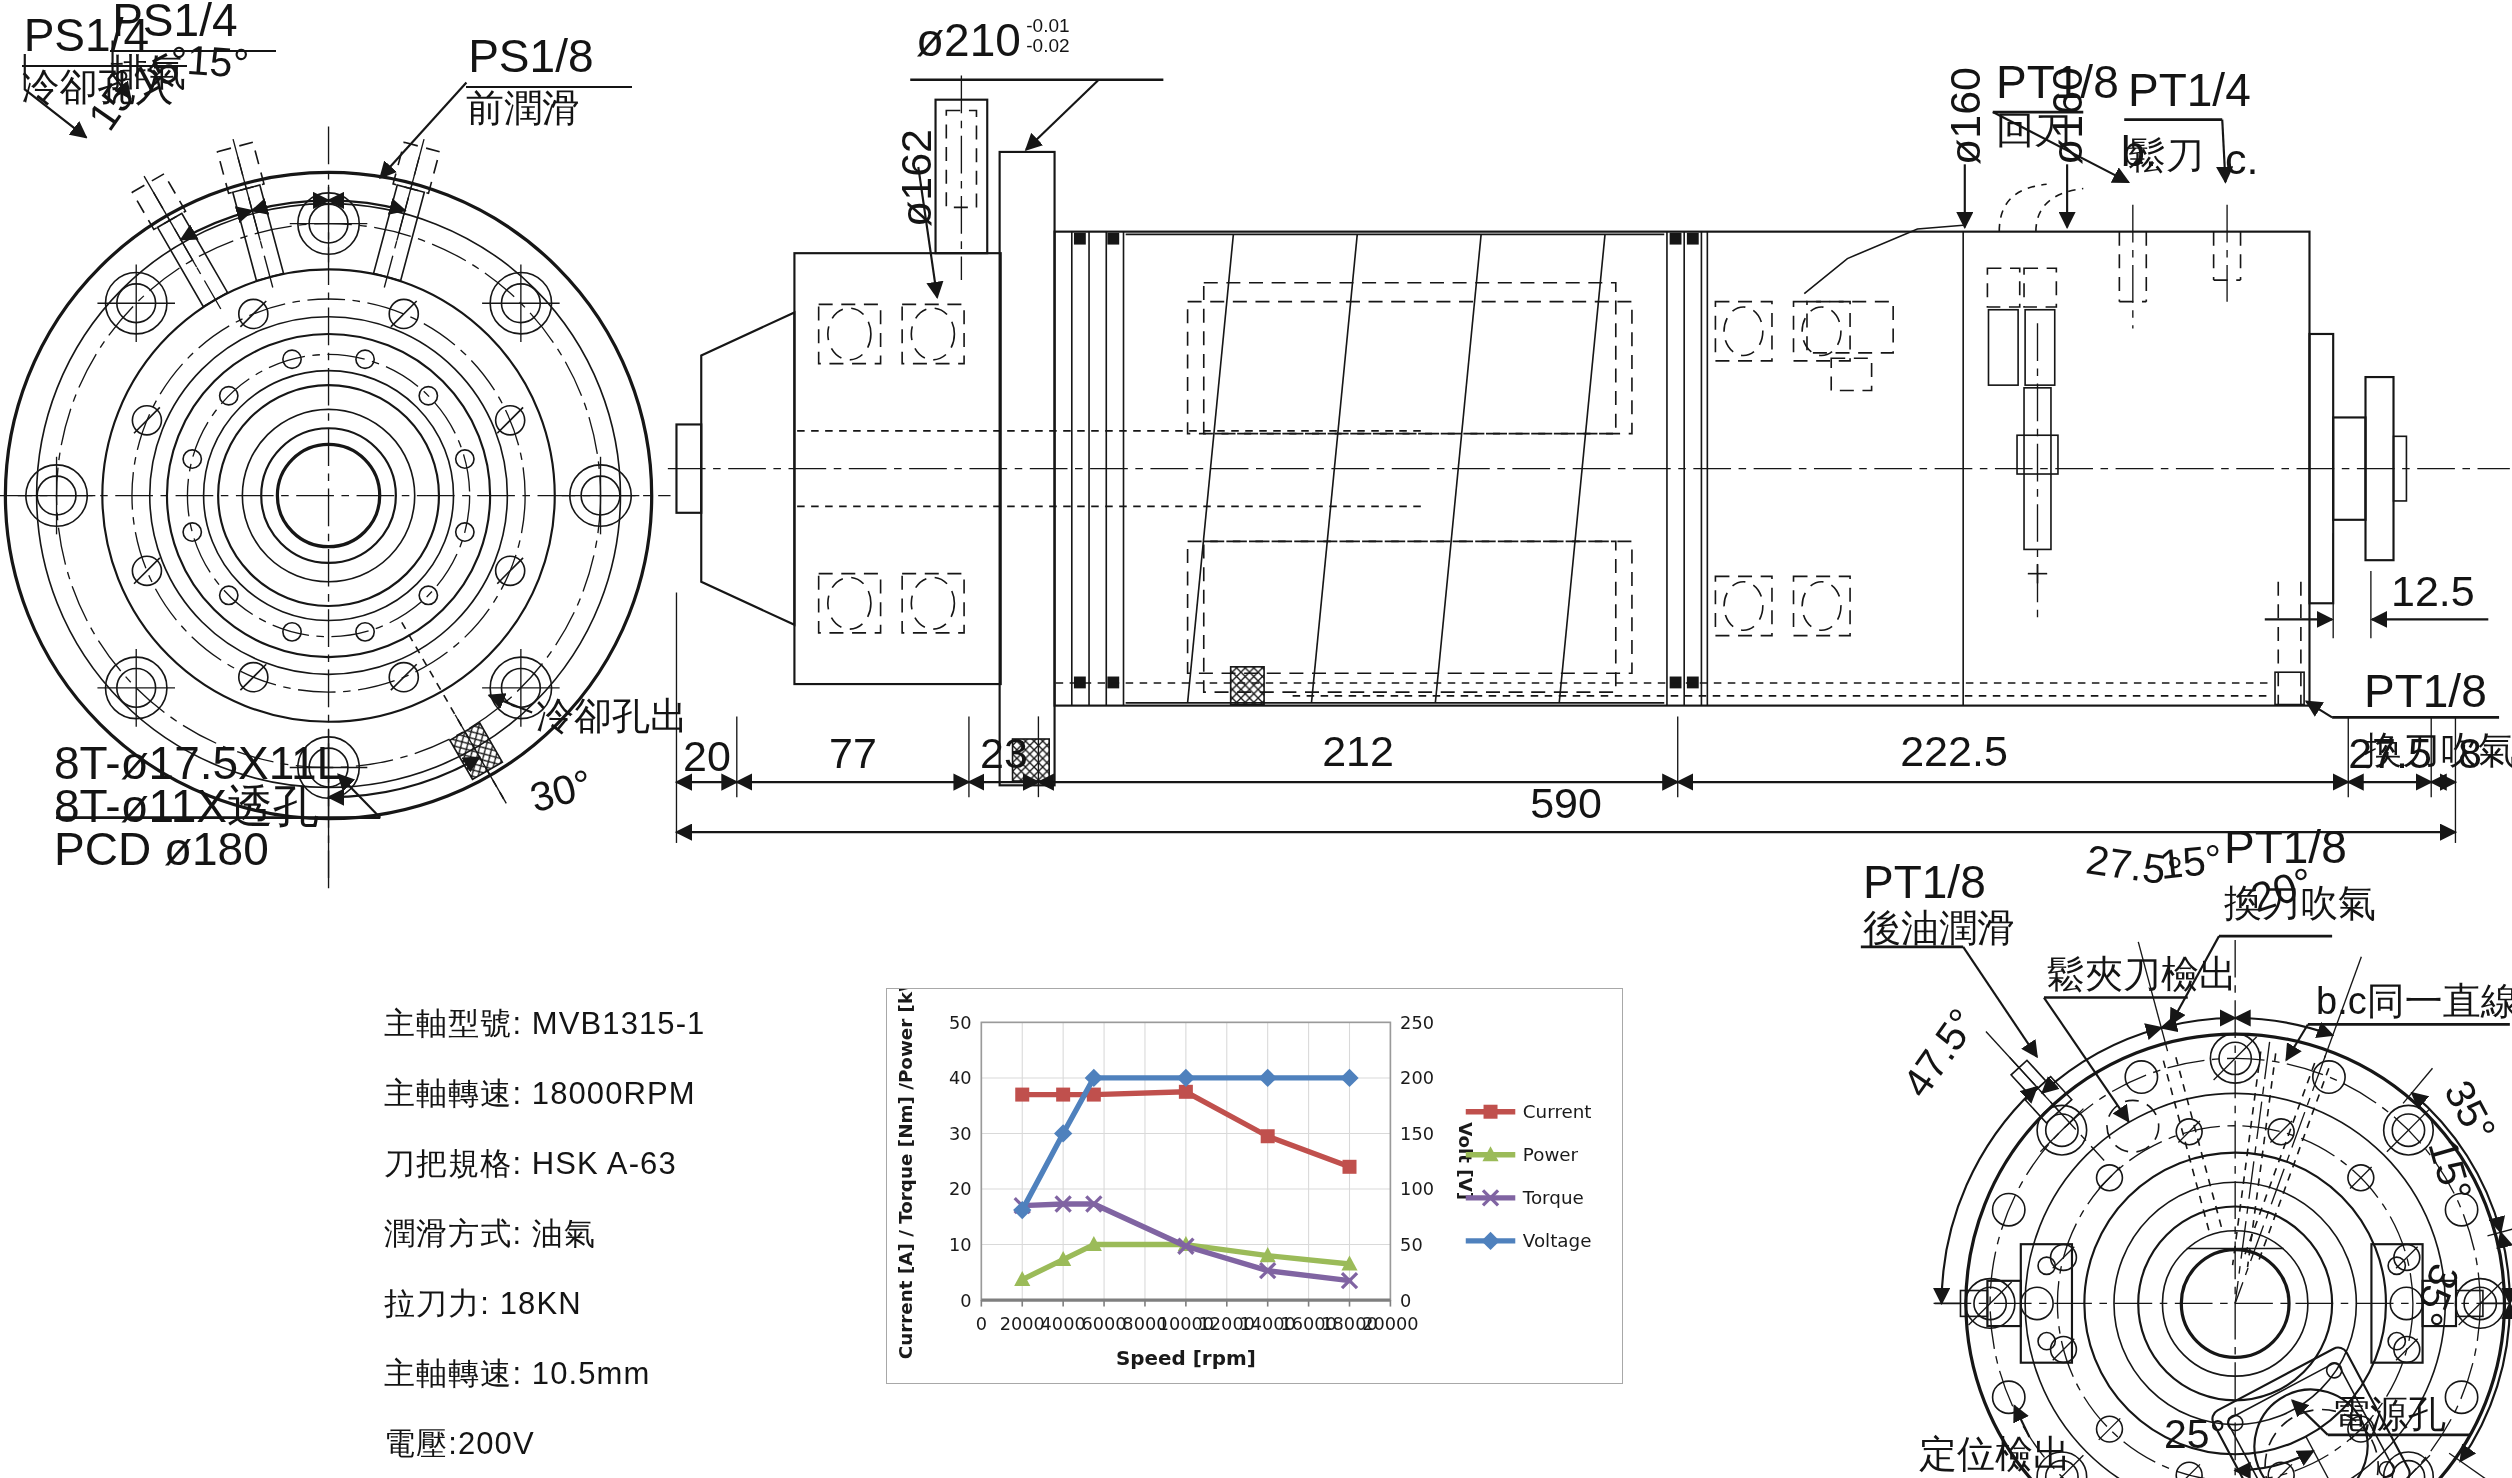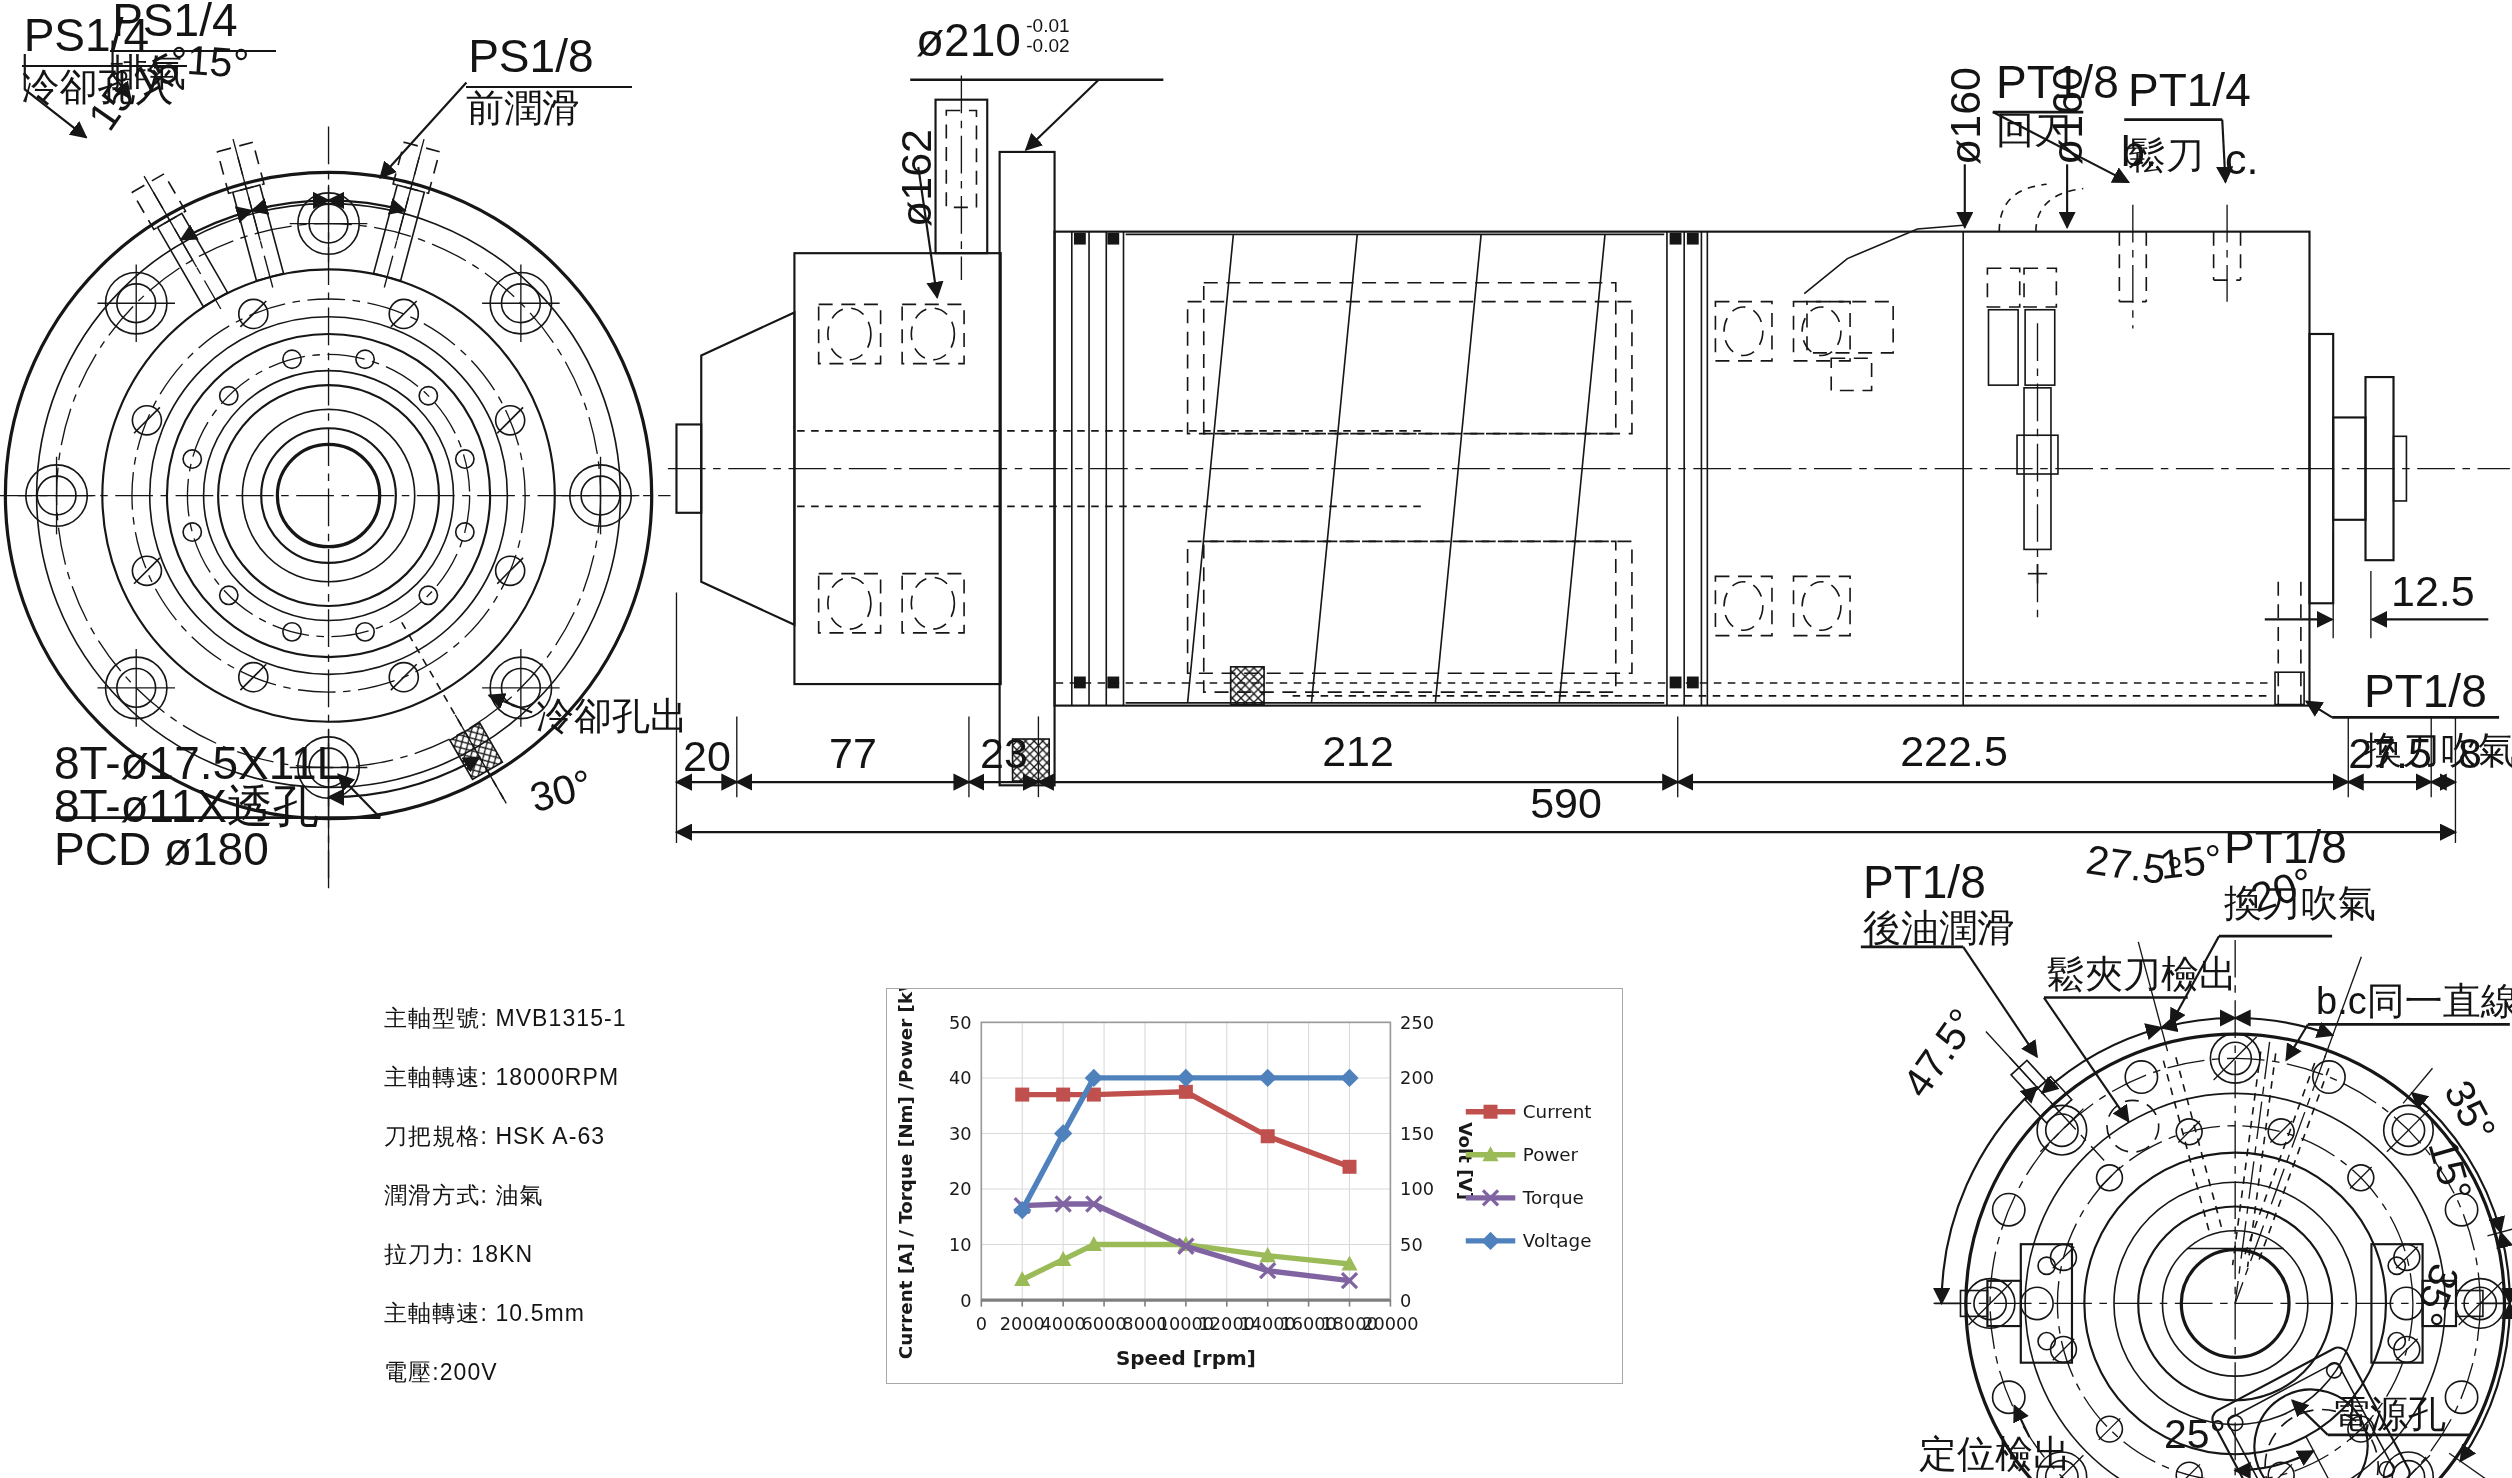--- a/index.html
+++ b/index.html
@@ -14,21 +14,21 @@
   .cl{stroke:#161616;stroke-width:2.5;fill:none;stroke-dasharray:70 14 14 14}
   .ld{stroke:#161616;stroke-width:4;fill:none}
   .ext{stroke:#161616;stroke-width:2.5;fill:none}
   .L{position:absolute;white-space:nowrap;color:#141414;line-height:1.08}
   .f86{font-size:46px}.f80{font-size:43px}.f76{font-size:41px}.f70{font-size:38px}
   .u{border-bottom:2.7px solid #141414;padding:0 38px 4.3px 2.2px;display:inline-block}
   .ctr{transform:translateX(-50%)}
   .rot{transform:translate(-50%,-50%)}
   .tolstack{display:inline-block;vertical-align:top;font-size:19px;line-height:1.05;margin-left:5.4px}
   #specs{position:absolute;left:384px;top:1003px}
-  #specs .sline{font-size:23px;margin-bottom:28px;letter-spacing:1.1px}
+  #specs .sline{font-size:31px;margin-bottom:28px;letter-spacing:1.1px}
   #chart-box{position:absolute;left:886px;top:988px;width:735px;height:394px;
              background:#fff;border:1.1px solid #a8a8a8;}
 </style>
 </head>
 <body>
 
 <div id="canvas">
 
 <svg id="drawing" width="2512" height="1478" viewBox="0 0 4664 2744">
   <defs>

